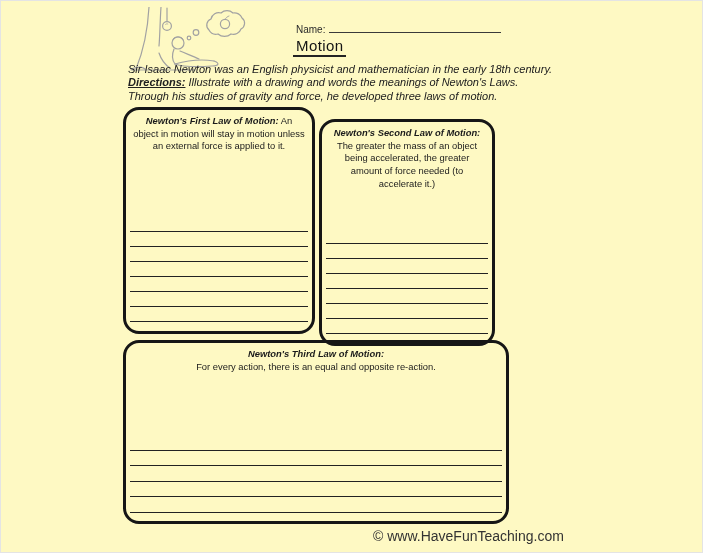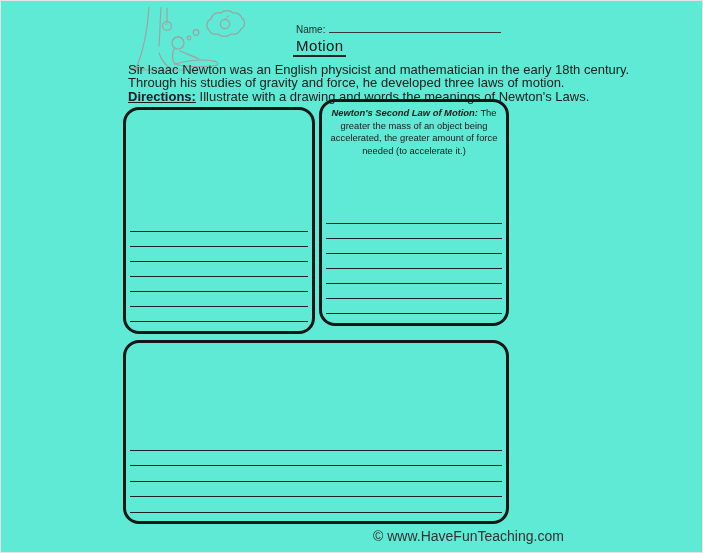--- a/index.html
+++ b/index.html
@@ -1,42 +1,42 @@
 <!DOCTYPE html>
 <html><head>
 <meta charset="utf-8">
 <style>
   * { margin: 0; padding: 0; box-sizing: border-box; }
   html, body { background: #fff; }
   .page {
     position: relative;
     width: 703px;
     height: 553px;
-    background: #5eead4;
+    background: #fef9c3;
     font-family: "Liberation Sans", sans-serif;
     color: #1f1f1f;
     border: 1px solid #e4e4e4;
     overflow: hidden;
   }
 
   
   .illustration { position: absolute; left: 128px; top: 6px; }
   .name-row { position: absolute; left: 295px; top: 23px; font-size: 10px; color: #2a2a2a; white-space: nowrap; }
   .name-line { display: inline-block; width: 172px; height: 9px; border-bottom: 1.4px solid #3a3a3a; margin-left: 4px; }
   .title-wrap { position: absolute; left: 292px; top: 36px; }
   .page-title { font-size: 15px; letter-spacing: .4px; color: #141414; border-bottom: 2px solid #232323; padding: 0 3px 1px; display: inline-block; }
 
   
-  .intro { position: absolute; left: 127px; top: 62px; font-size: 13px; line-height: 13.4px; white-space: nowrap; color: #202020; }
+  .intro { position: absolute; left: 127px; top: 62px; font-size: 11px; line-height: 13.4px; white-space: nowrap; color: #202020; font-style: italic; }
   .directions-label { font-weight: bold; text-decoration: underline; }
 
   
   .law-box { position: absolute; border: 3px solid #161616; border-radius: 16px; background: transparent; }
   .box-first  { left: 122px; top: 106px; width: 192px; height: 227px; }
-  .box-second { left: 318px; top: 98px; width: 190px; height: 227px; }
+  .box-second { left: 318px; top: 118px; width: 176px; height: 227px; }
   .box-third  { left: 122px; top: 339px; width: 386px; height: 184px; }
   .box-heading { padding: 5px 7px 0; text-align: center; font-size: 9.4px; line-height: 12.7px; color: #1b1b1b; }
   .law-title { font-weight: bold; font-style: italic; }
   .box-third .law-title { display: block; }
 
   
   .lines { position: absolute; left: 4px; right: 4px; bottom: 9px; }
   .box-third .lines { bottom: 8px; }
   .rule-line { border-top: 1.6px solid #222; margin-top: 14px; height: 0; }
   .box-third .rule-line { margin-top: 14.6px; }
@@ -81,28 +81,32 @@
   <div class="name-row">
     <span>Name:</span><span class="name-line"></span>
   </div>
 
   <div class="title-wrap">
     <span class="page-title">Motion</span>
   </div>
 
   <div class="intro">
     <div>Sir Isaac Newton was an English physicist and mathematician in the early 18th century.</div>
-    <div>Through his studies of gravity and force, he developed three laws of motion.</div>
     <div>
       <span class="directions-label">Directions:</span>
       <span>Illustrate with a drawing and words the meanings of Newton's Laws.</span>
     </div>
+    <div>Through his studies of gravity and force, he developed three laws of motion.</div>
   </div>
 
   <div class="law-box box-first">
+    <div class="box-heading">
+      <span class="law-title">Newton's First Law of Motion:</span>
+      <span>An object in motion will stay in motion unless an external force is applied to it.</span>
+    </div>
     <div class="lines">
         <div class="rule-line"></div>
         <div class="rule-line"></div>
         <div class="rule-line"></div>
         <div class="rule-line"></div>
         <div class="rule-line"></div>
         <div class="rule-line"></div>
         <div class="rule-line"></div>
       </div>
   </div>
@@ -117,20 +121,24 @@
         <div class="rule-line"></div>
         <div class="rule-line"></div>
         <div class="rule-line"></div>
         <div class="rule-line"></div>
         <div class="rule-line"></div>
         <div class="rule-line"></div>
       </div>
   </div>
 
   <div class="law-box box-third">
+    <div class="box-heading">
+      <span class="law-title">Newton's Third Law of Motion:</span>
+      <span>For every action, there is an equal and opposite re-action.</span>
+    </div>
     <div class="lines">
         <div class="rule-line"></div>
         <div class="rule-line"></div>
         <div class="rule-line"></div>
         <div class="rule-line"></div>
         <div class="rule-line"></div>
       </div>
   </div>
 
   <div class="footer">© www.HaveFunTeaching.com</div>

